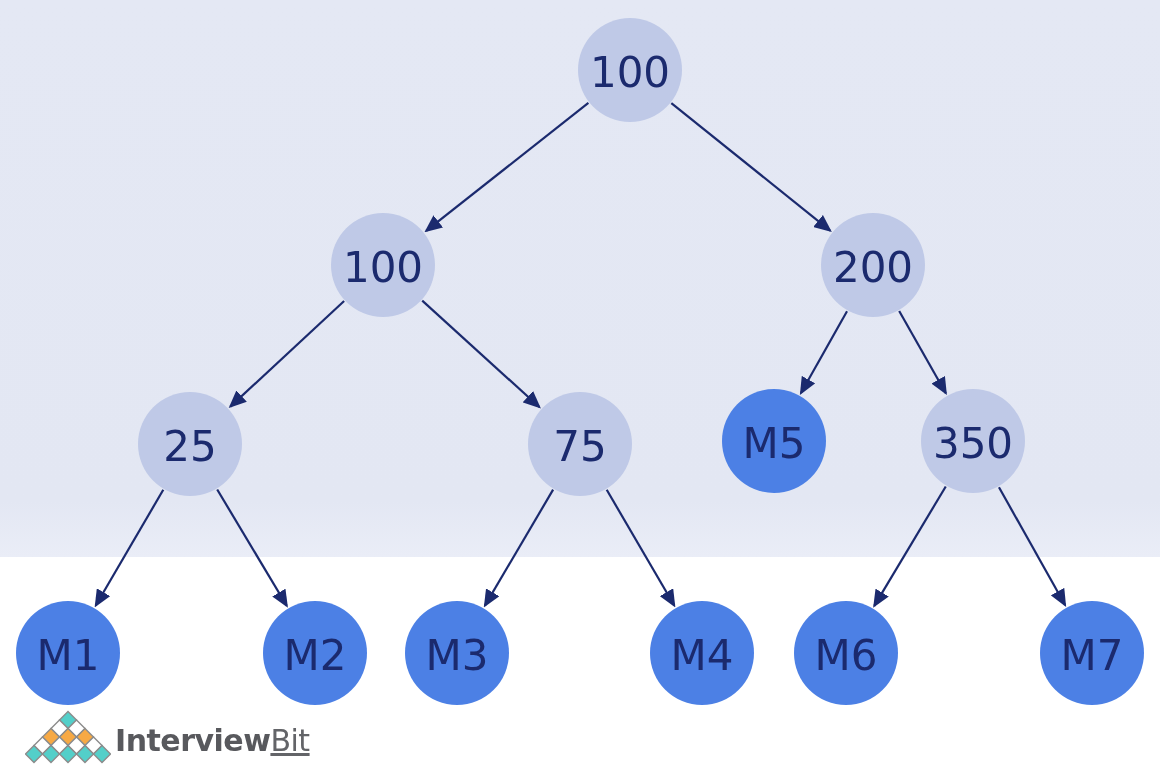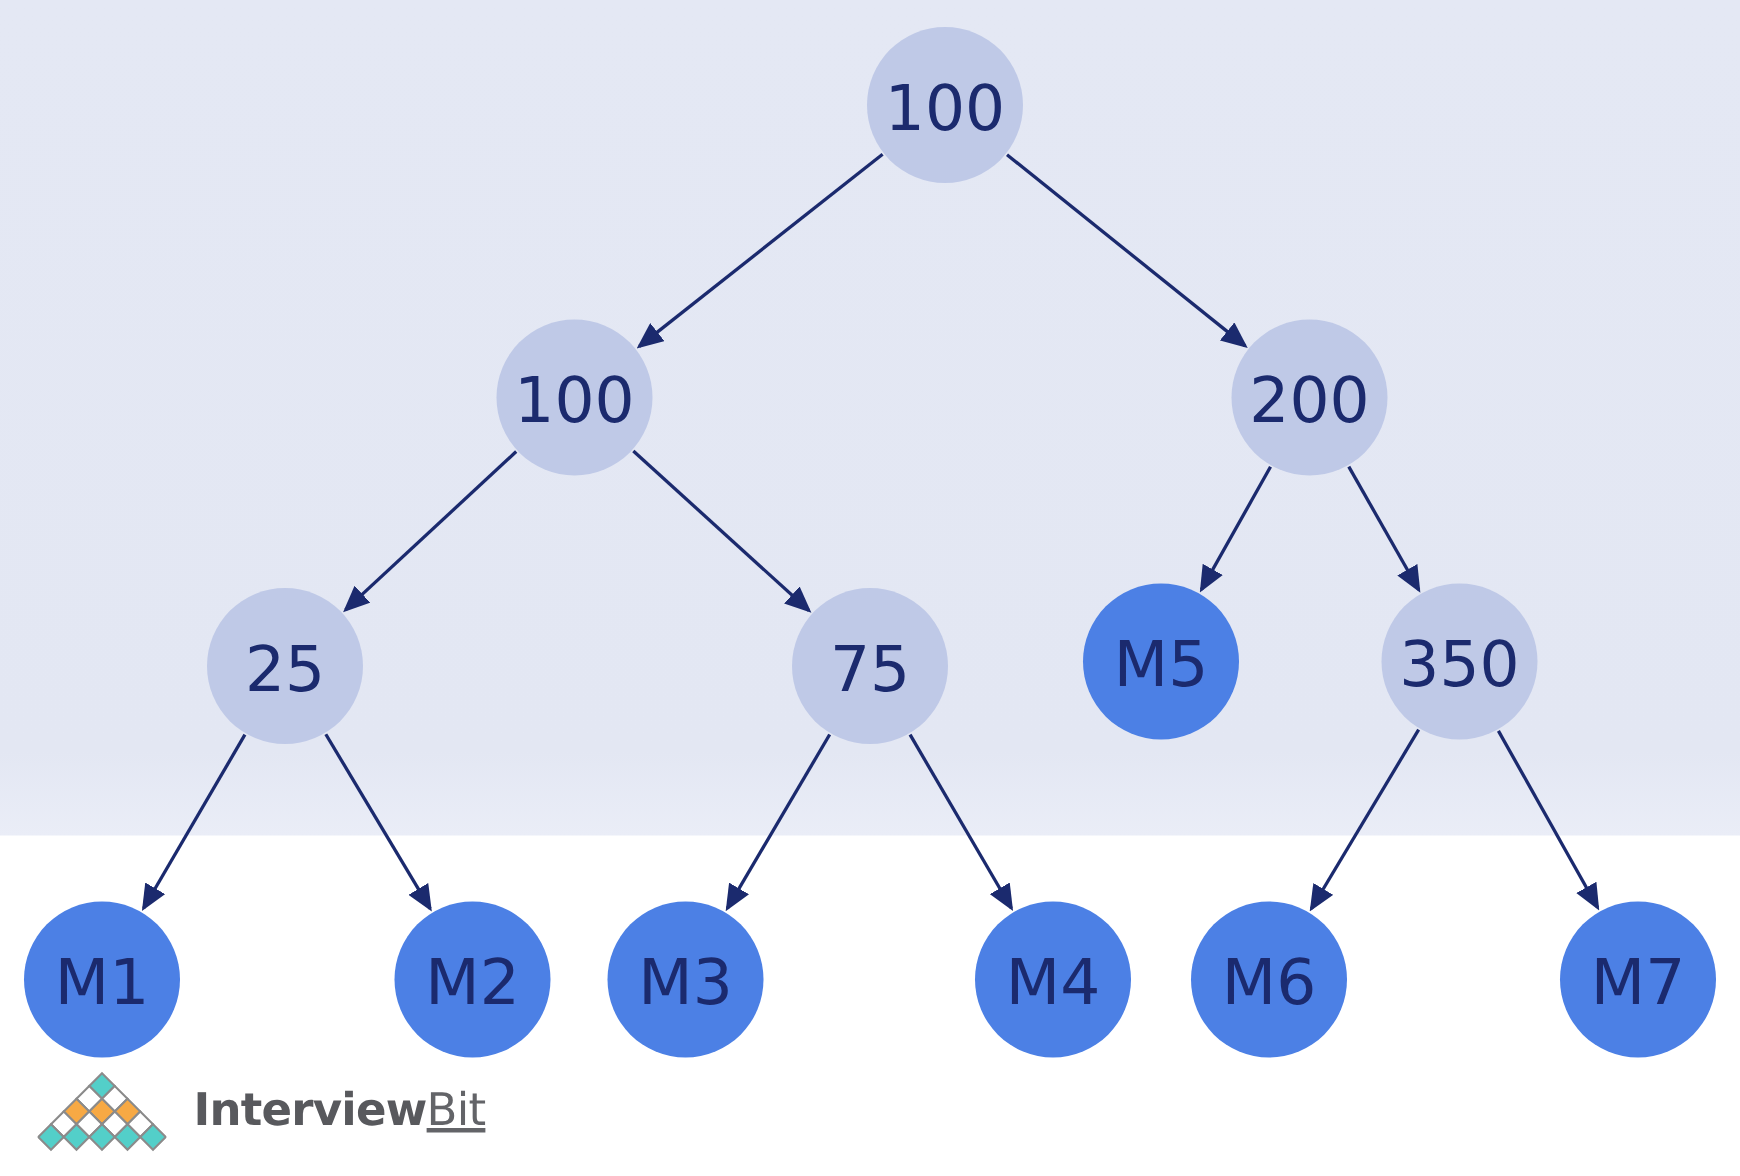--- a/index.html
+++ b/index.html
@@ -7,21 +7,21 @@
     width:1160px;height:784px;overflow:hidden;
     font-family:"DejaVu Sans","Liberation Sans",sans-serif;
   }
   .canvas{
     position:relative;width:1160px;height:557px;
     background:linear-gradient(180deg,#e4e8f4 0%,#e3e7f3 90%,#eaedf7 100%);
   }
   #tree-svg{position:absolute;left:0;top:0;}
   .logo{
     position:absolute;left:25px;top:710px;height:62px;
-    display:flex;align-items:center;gap:18px;
+    display:flex;align-items:flex-start;gap:4px;
   }
   .logo-text{
     font-size:30px;color:#58595d;letter-spacing:-0.5px;
     display:flex;align-items:baseline;line-height:62px;
   }
   .logo-text .bold{font-weight:700;}
   .logo-text .light{font-weight:400;color:#636468;text-decoration:underline;}
   .node-label{
     font-family:"DejaVu Sans","Liberation Sans",sans-serif;
     font-size:42px;

